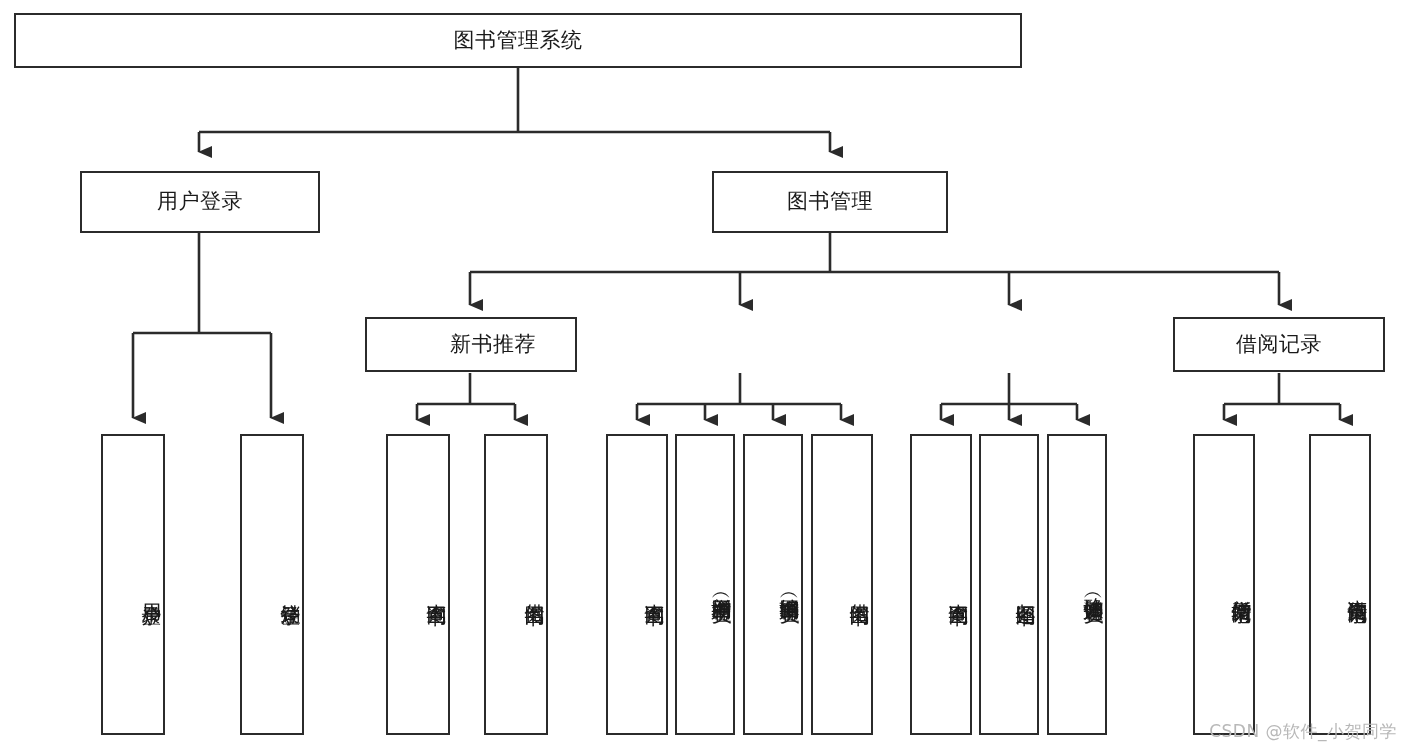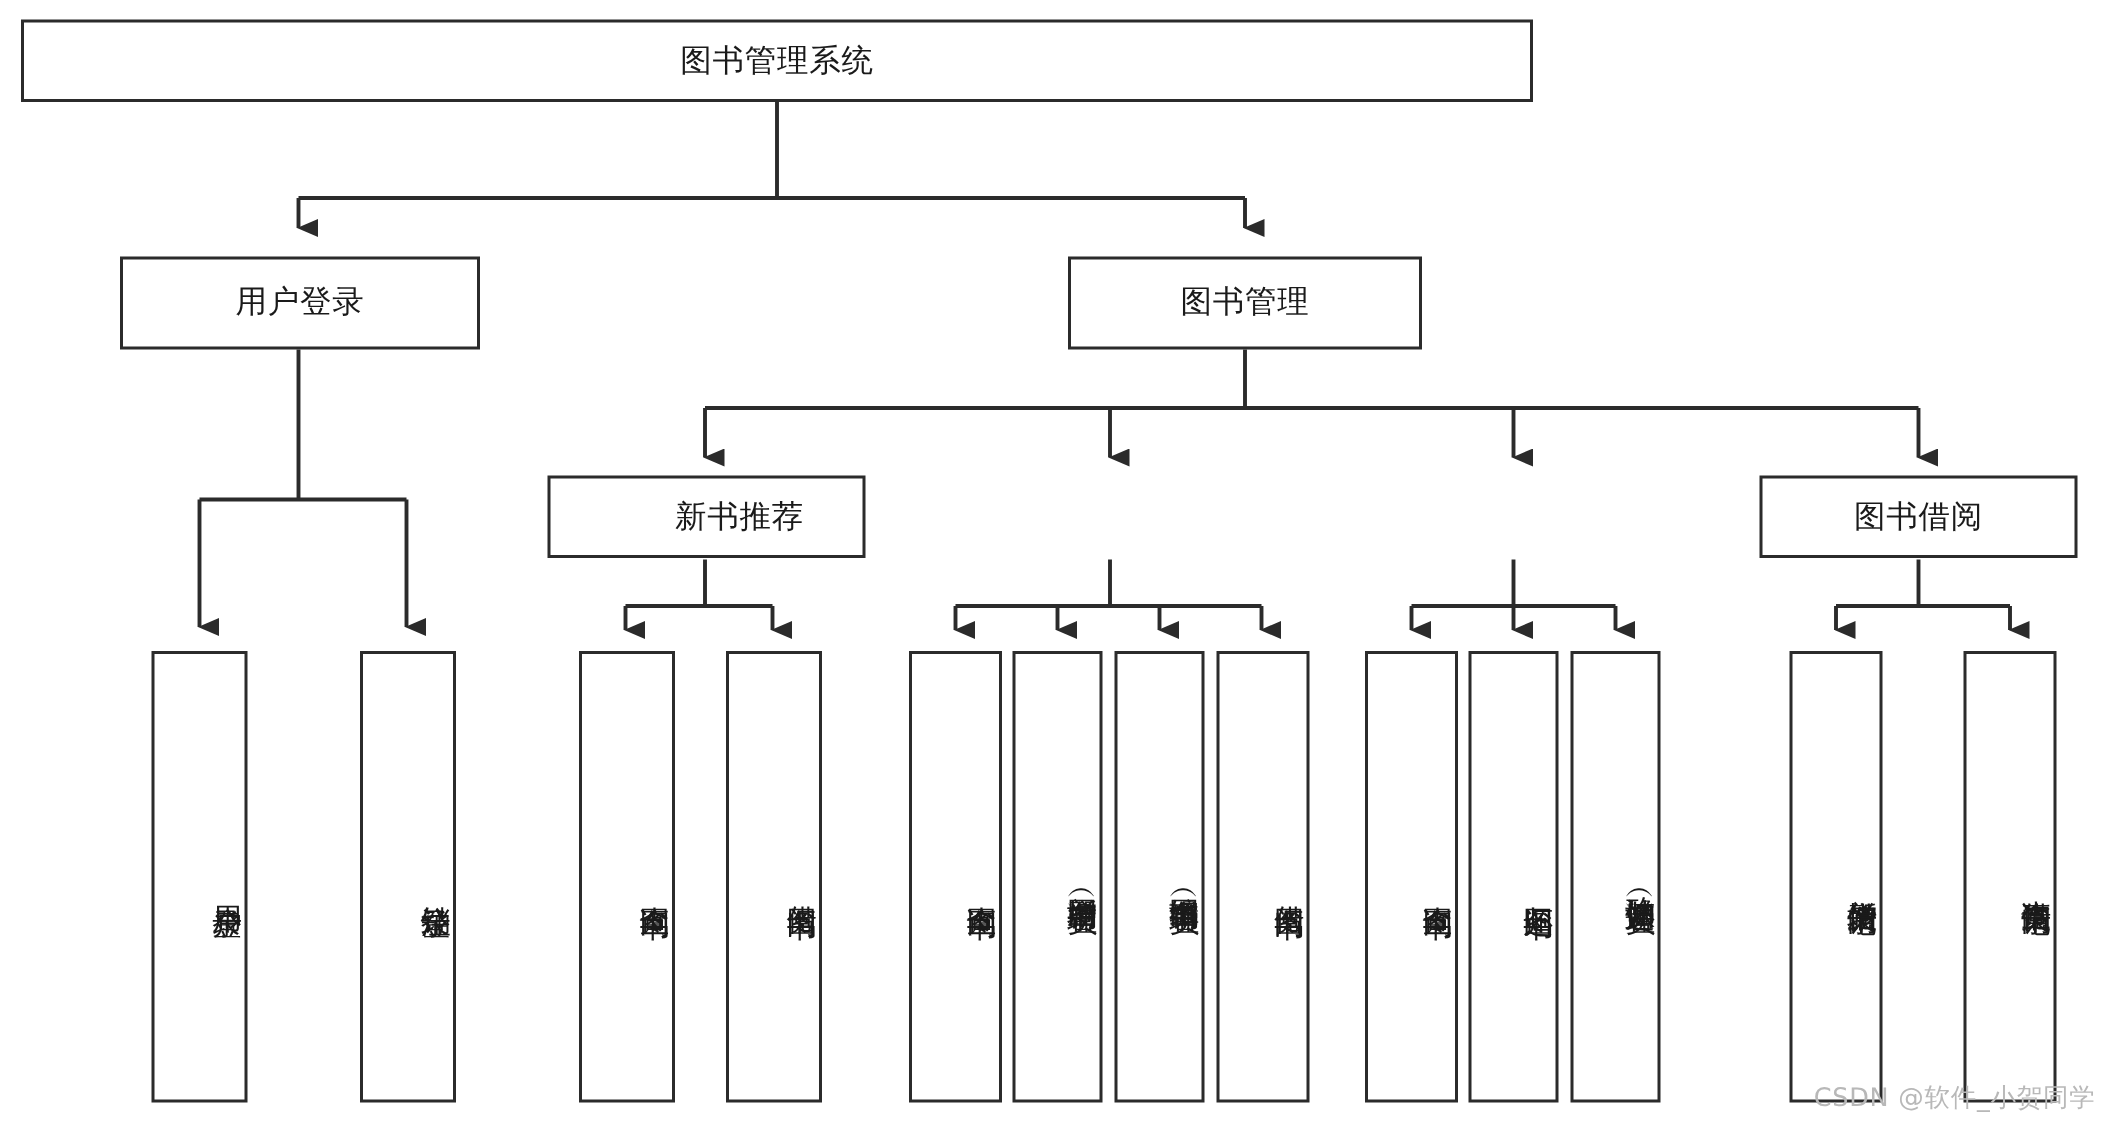--- a/index.html
+++ b/index.html
@@ -129,21 +129,21 @@
     <span>用户登录</span>
   </div>
   <div class="node horiz" style="left:712px; top:171px; width:236px; height:62px;">
     <span>图书管理</span>
   </div>
 
   <div class="node horiz" style="left:365px; top:317px; width:212px; height:55px;padding-left:44px;">
     <span>新书推荐</span>
   </div>
   <div class="node horiz" style="left:1173px; top:317px; width:212px; height:55px;">
-    <span>图书借阅</span>
+    <span>借阅记录</span>
   </div>
 
   <div class="node vert" style="left:101px; top:434px; width:64px; height:301px;">
     <span>用户登录</span>
   </div>
   <div class="node vert" style="left:240px; top:434px; width:64px; height:301px;">
     <span>注销登录</span>
   </div>
 
   <div class="node vert" style="left:386px; top:434px; width:64px; height:301px;">

